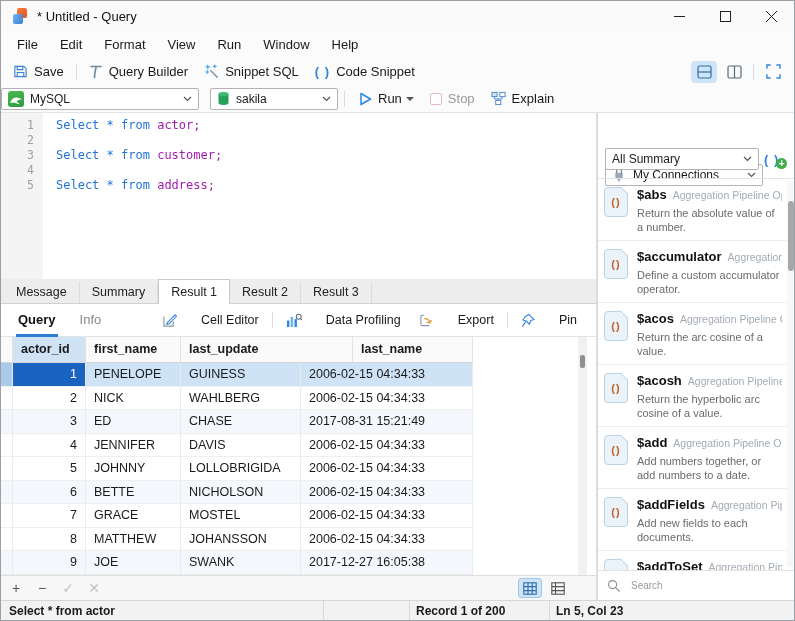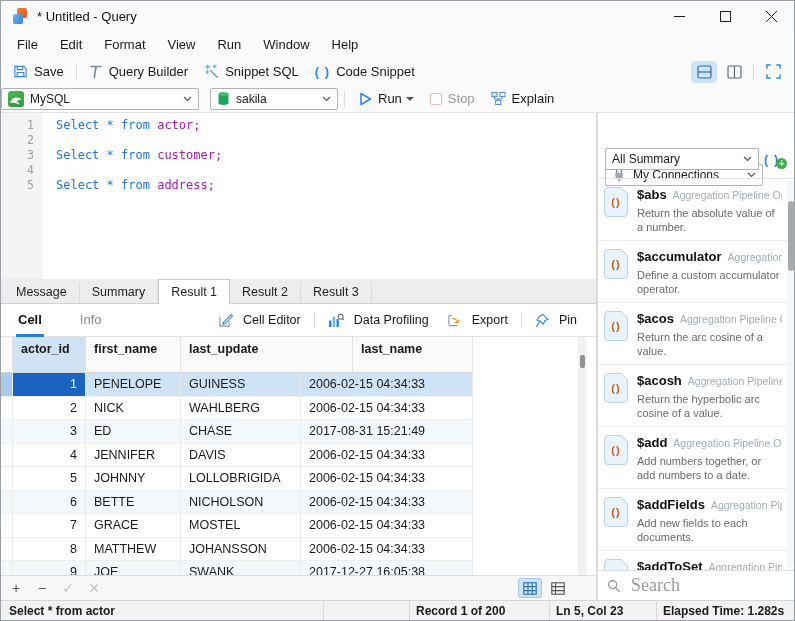--- a/index.html
+++ b/index.html
@@ -51,29 +51,29 @@
 
   
   .tabbar{position:absolute;top:278px;left:0;width:596px;height:25px;background:#ededed;border-bottom:1px solid #d2d2d2;border-right:1px solid #dcdcdc;display:flex;align-items:flex-end;padding-left:3px;}
   .rtab{height:21px;line-height:21px;padding:0 12px;font-size:12.5px;color:#222;border-right:1px solid #dbdbdb;background:#ededed;}
   .rtab.active{height:25px;line-height:24px;background:#fff;border:1px solid #c9c9c9;border-bottom:none;margin-bottom:-1px;position:relative;z-index:2;}
 
   
   .datatoolbar{position:absolute;top:303px;left:0;width:596px;height:33px;background:#fff;border-bottom:1px solid #e3e3e3;border-right:1px solid #dcdcdc;display:flex;align-items:center;}
   .subtab{margin-left:15px;padding:8px 2px 7px 2px;font-size:13px;color:#8a8a8a;border-bottom:3px solid transparent;}
   .subtab.active{color:#111;font-weight:bold;border-bottom:3px solid #2a7cd4;}
-  .subtab + .subtab{margin-left:34px;}
+  .subtab + .subtab{margin-left:20px;}
   .dtb-right{margin-left:auto;display:flex;align-items:center;margin-right:10px;}
-  .dtbtn{display:flex;align-items:center;gap:10px;padding:0 9px;font-size:12.5px;color:#1a1a1a;}
+  .dtbtn{display:flex;align-items:center;gap:24px;padding:0 9px;font-size:12.5px;color:#1a1a1a;}
 
   
   .gridwrap{position:absolute;top:336px;left:0;width:596px;height:238px;background:#fff;border-right:1px solid #dcdcdc;overflow:hidden;}
   .grow{display:flex;}
   .gcell{height:23.5px;line-height:23px;padding:0 8px;border-right:1px solid #ebebeb;border-bottom:1px solid #efefef;overflow:hidden;white-space:nowrap;font-size:12.5px;}
-  .ghead .gcell{height:36px;line-height:24px;font-weight:bold;background:#fafafa;border-bottom:1px solid #d6d6d6;border-right:1px solid #e2e2e2;}
+  .ghead .gcell{height:26px;line-height:24px;font-weight:bold;background:#fafafa;border-bottom:1px solid #d6d6d6;border-right:1px solid #e2e2e2;}
   .c0{width:12px;padding:0;flex:none;}
   .c1{width:73px;flex:none;}
   .c2{width:95px;flex:none;}
   .c3{width:120px;flex:none;}
   .c4{width:172px;flex:none;}
   .num{text-align:right;}
   .ghead .c1.colsel{background:#cfe3f5;}
   .grow.alt .gcell{background:#f4f8fd;}
   .grow.sel .gcell{background:#cfe3f7;}
   .grow.sel .c0{background:#a9cbe9;}
@@ -113,21 +113,21 @@
   .snip-ico::after{content:"";position:absolute;top:-1px;right:-1px;width:0;height:0;border-left:7px solid transparent;border-top:7px solid #fff;box-shadow:-1px 1px 0 #9fc0dc inset;}
   .snip-ico::before{content:"";position:absolute;top:-1px;right:-1px;border-left:8px solid transparent;border-top:8px solid #a9c8e2;}
   .snip-body{flex:1;overflow:hidden;}
   .snip-titlerow{white-space:nowrap;overflow:hidden;height:17px;}
   .snip-name{font-weight:bold;font-size:13px;color:#111;}
   .snip-tag{font-size:10.5px;color:#a3abb5;margin-left:6px;}
   .snip-desc{font-size:11px;color:#6b6b6b;line-height:14px;margin-top:2px;overflow:hidden;max-height:42px;}
   .rp-scroll{position:absolute;right:1px;top:68px;width:8px;height:386px;background:#f7f7f7;}
   .rp-thumb{position:absolute;left:1px;top:20px;width:6px;height:70px;background:#a8a8a8;border-radius:3px;}
   .rp-search{position:absolute;left:0;bottom:0;width:198px;height:30px;border-top:1px solid #e2e2e2;display:flex;align-items:center;background:#fff;}
-  .rp-search input{border:none;outline:none;font-size:18px;color:#737373;width:140px;font-family:Liberation Serif, serif;background:transparent;}
+  .rp-search input{border:none;outline:none;font-size:10px;color:#737373;width:140px;font-family:Liberation Sans, sans-serif;background:transparent;}
   .rp-search input::placeholder{color:#9a9a9a;}
   .vborder{position:absolute;top:112px;left:596px;width:1px;height:487px;background:#dcdcdc;}
 </style>
 </head>
 <body>
 
 <div class="window">
 
   <div class="titlebar">
     <div class="applogo">
@@ -279,21 +279,21 @@
   <div class="tabbar">
       <div class="rtab">Message</div>
       <div class="rtab">Summary</div>
       <div class="rtab active">Result 1</div>
       <div class="rtab">Result 2</div>
       <div class="rtab">Result 3</div>
     </div>
 
   <div class="datatoolbar">
     <div id="subtabs" style="display:flex;align-items:center;height:100%;">
-        <div class="subtab active">Cell</div>
+        <div class="subtab active">Query</div>
         <div class="subtab">Info</div>
       </div>
     <div class="dtb-right">
       <div class="dtbtn">
         <svg width="15" height="15" viewBox="0 0 16 16">
             <path d="M2 4v10h10V9" fill="none" stroke="#8a99a8" stroke-width="1.2"></path>
             <path d="M6 10 14 2l1.5 1.5-8 8L5 12z" fill="none" stroke="#3b82d8" stroke-width="1.2"></path>
           </svg>
         <span>Cell Editor</span>
       </div>
@@ -508,16 +508,15 @@
         </svg>
       <input type="text" placeholder="Search" style="">
     </div>
   </div>
 
   <div class="statusbar">
     <div class="sseg s1">Select * from actor</div>
     <div class="sseg s2"></div>
     <div class="sseg s3 b">Record 1 of 200</div>
     <div class="sseg s4 b">Ln 5, Col 23</div>
-    <div class="sseg s5 b">Elapsed Time: 1.282s</div>
   </div>
 
 </div>
 
 </body></html>

